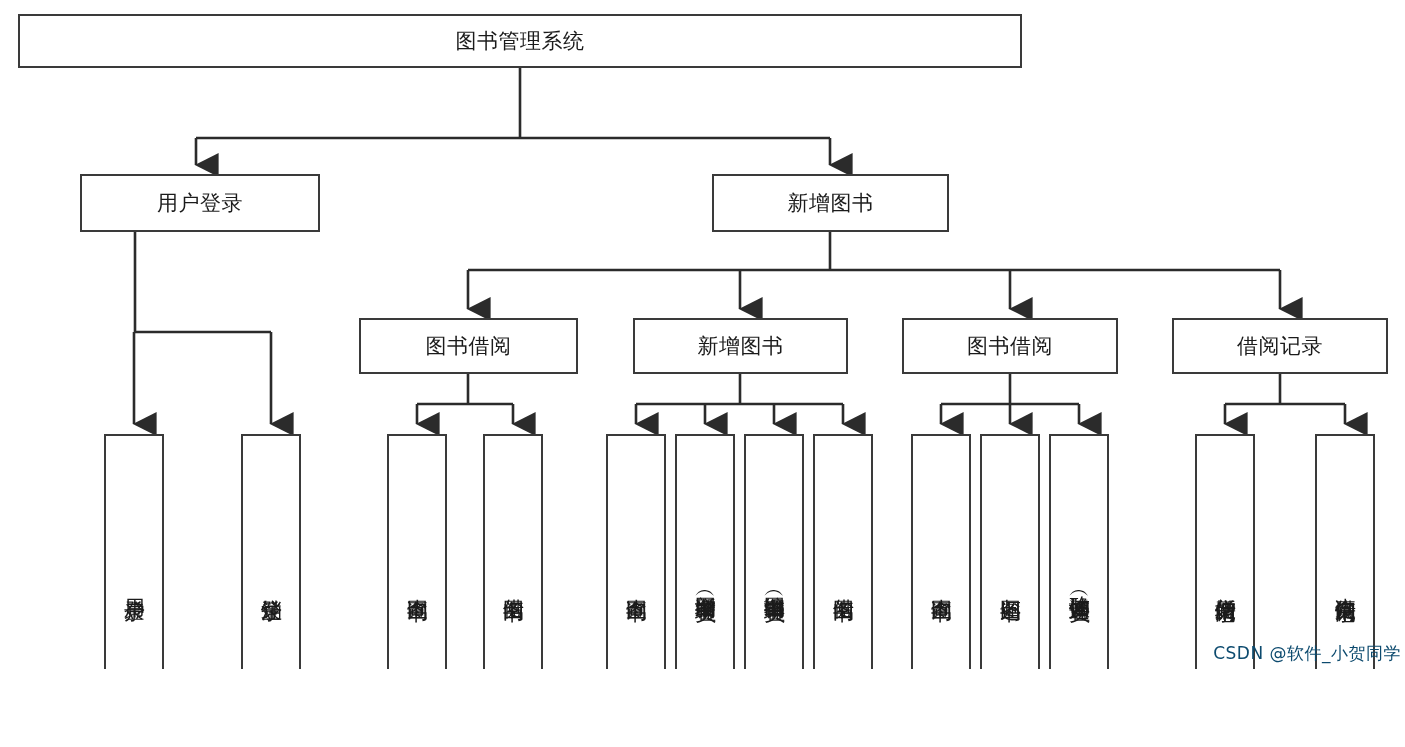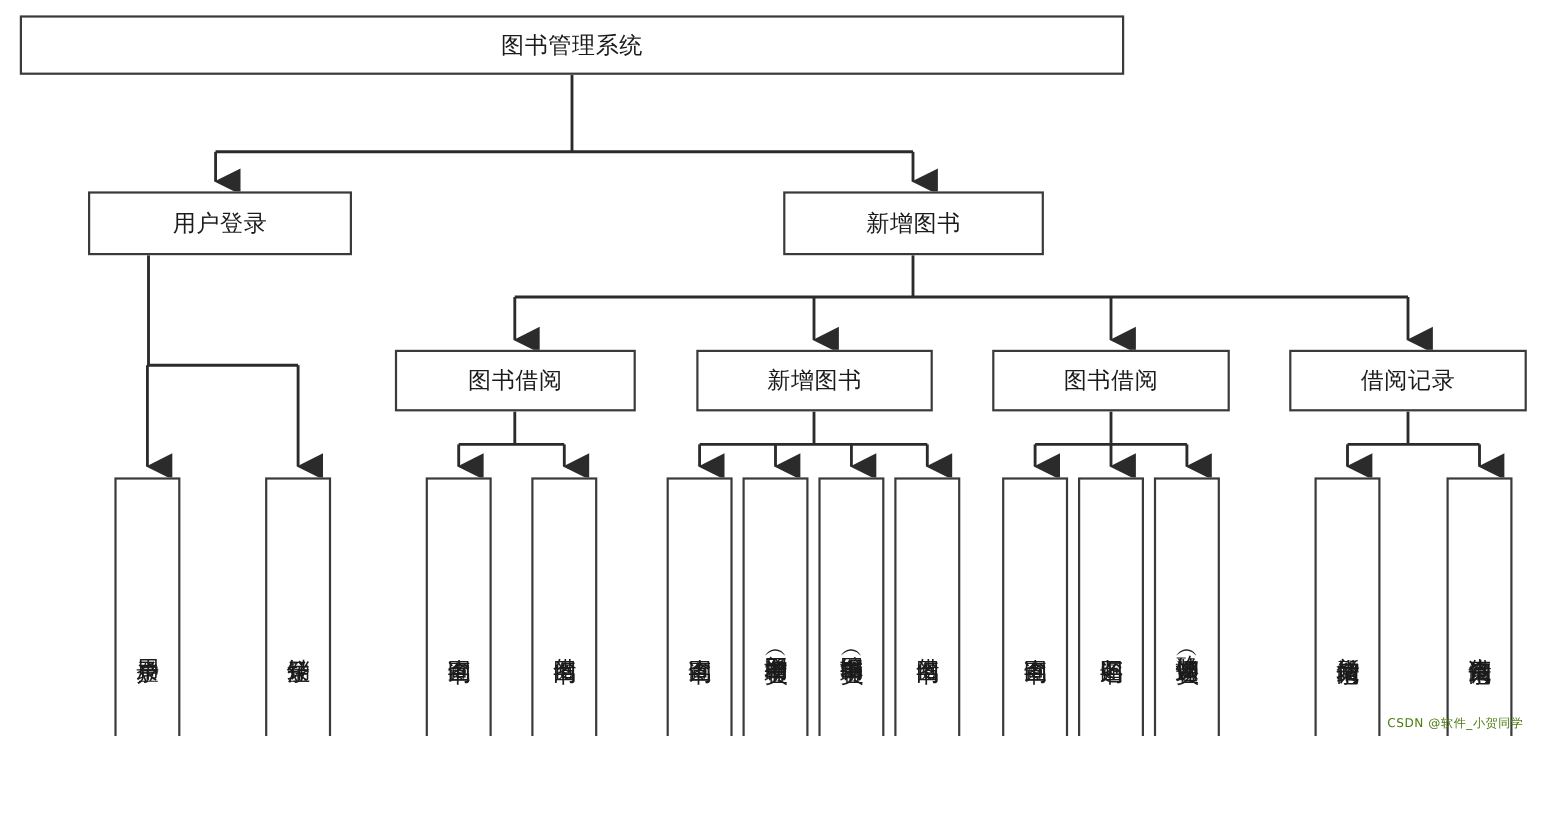--- a/index.html
+++ b/index.html
@@ -61,24 +61,24 @@
   .wire {
     stroke: #2b2b2b;
     stroke-width: 2.6;
     fill: none;
   }
   .arrowhead {
     fill: #2b2b2b;
   }
   #watermark {
     position: absolute;
-    right: 20px;
+    right: 4px;
     bottom: 4px;
-    font-size: 11px;
-    color: #4d7c0f;
+    font-size: 17px;
+    color: #0c4a6e;
     white-space: nowrap;
     letter-spacing: 0.5px;
   }
 </style>
 </head>
 <body>
 
 <div id="canvas">
 
   <svg id="wires" viewBox="0 0 1405 747">

